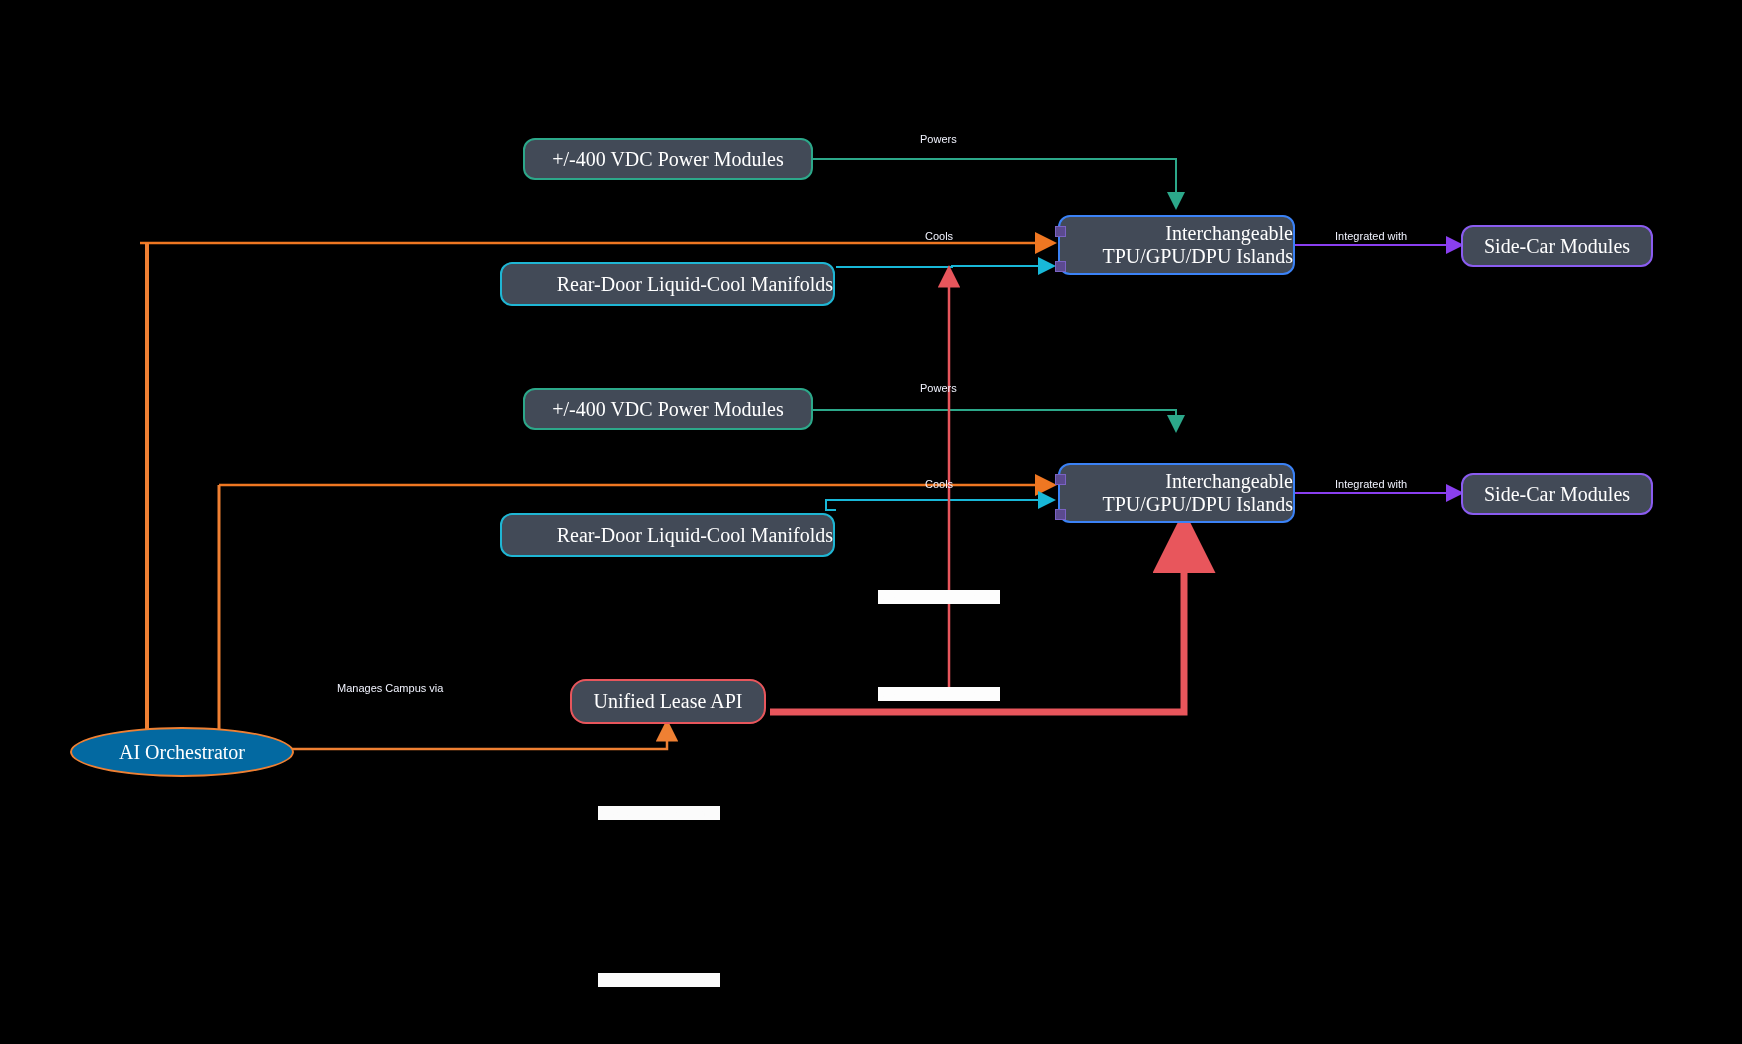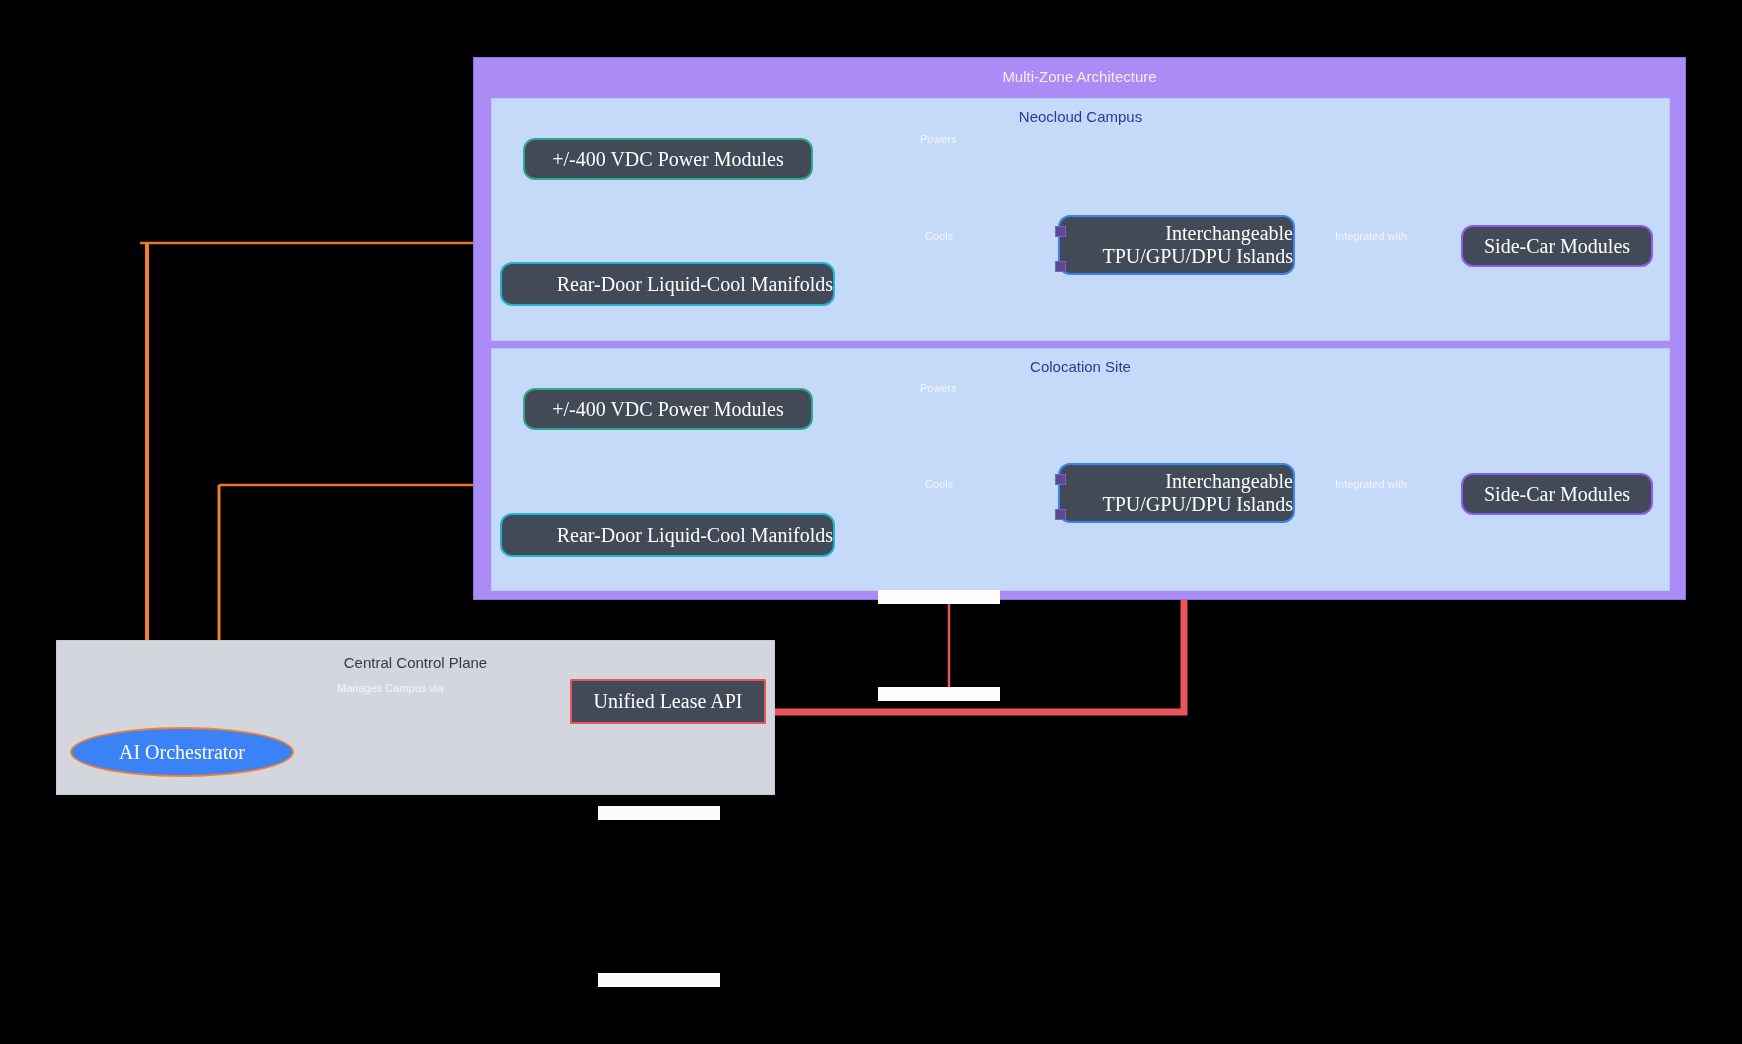--- a/index.html
+++ b/index.html
@@ -26,23 +26,23 @@
       font-size:15px;color:#333a44;}
 
   
   .node{position:absolute;background:#424a57;box-sizing:border-box;
       display:flex;align-items:center;justify-content:center;text-align:center;
       color:#fff;font-family:"Liberation Serif",serif;font-size:20px;line-height:1.15;border-radius:12px;}
   .n-power{border:2px solid #2ca88a;}
   .n-cool{border:2px solid #1fb6d4;justify-content:flex-end;}
   .n-island{border:2px solid #3b82f6;align-items:flex-end;}
   .n-side{border:2px solid #8a5cf0;}
-  .n-api{border:2px solid #e8565c;border-radius:1px;}
+  .n-api{border:2px solid #e8565c;border-radius:16px;}
 
-  .ellipse{position:absolute;background:#3b82f6;border:2px solid #ef8033;
+  .ellipse{position:absolute;background:#0369a1;border:2px solid #ef8033;
       border-radius:50%;display:flex;align-items:center;justify-content:center;
       color:#fff;font-family:"Liberation Serif",serif;font-size:20px;}
 
   
   .handle{position:absolute;width:9px;height:9px;background:#5b4a8f;
       border:1px solid #7a62c4;}
 
   
   .elabel{position:absolute;font-size:11px;white-space:nowrap;}
   .elabel.on-blue{color:#f2f4ff;}
@@ -99,31 +99,20 @@
     <path d="M949,700 L949,270" fill="none" stroke="#e8565c" stroke-width="2.5" marker-end="url(#ar-red)"></path>
 
     <path d="M770,712 L1184,712 L1184,524" fill="none" stroke="#e8565c" stroke-width="7" marker-end="url(#ar-red)"></path>
 
     <path d="M290,749 L667,749 L667,724" fill="none" stroke="#ef8033" stroke-width="2.5" marker-end="url(#ar-orange2)"></path>
 
     <path d="M147,735 L147,243" fill="none" stroke="#ef8033" stroke-width="4"></path>
     <path d="M219,735 L219,485" fill="none" stroke="#ef8033" stroke-width="3"></path>
   </svg>
 
-  <div class="zone-outer">
-    <div class="zone-outer-title">Multi-Zone Architecture</div>
-
-    <div class="zone-inner" id="zone-neocloud">
-      <div class="zone-inner-title">Neocloud Campus</div>
-    </div>
-
-    <div class="zone-inner" id="zone-colo">
-      <div class="zone-inner-title">Colocation Site</div>
-    </div>
-  </div>
 
   <div class="node n-power" style="left:523px;top:138px;width:290px;height:42px;">
     <span>+/-400 VDC Power Modules</span>
   </div>
 
   <div class="node n-cool" style="left:500px;top:262px;width:335px;height:44px;">
     <span>Rear-Door Liquid-Cool Manifolds</span>
   </div>
 
   <div class="node n-island" style="left:1058px;top:215px;width:237px;height:60px;flex-direction:column;">
@@ -149,23 +138,20 @@
     <span>Interchangeable</span>
     <span>TPU/GPU/DPU Islands</span>
     <span class="handle" style="left:-5px;top:9px;"></span>
     <span class="handle" style="left:-5px;top:44px;"></span>
   </div>
 
   <div class="node n-side" style="left:1461px;top:473px;width:192px;height:42px;">
     <span>Side-Car Modules</span>
   </div>
 
-  <div class="cp">
-    <div class="cp-title">Central Control Plane</div>
-  </div>
 
   <div class="node n-api" style="left:570px;top:679px;width:196px;height:45px;">
     <span>Unified Lease API</span>
   </div>
 
   <div class="ellipse" style="left:70px;top:727px;width:220px;height:46px;">
     <span>AI Orchestrator</span>
   </div>
 
   <div class="elabel on-blue" style="left:920px;top:133px;">Powers</div>

